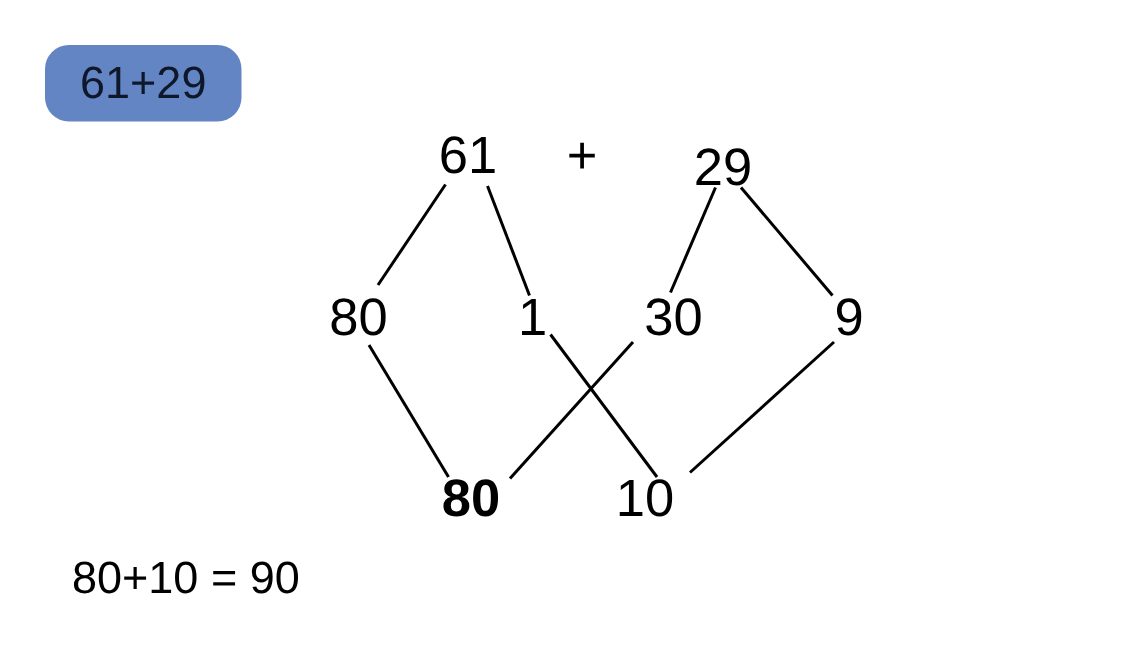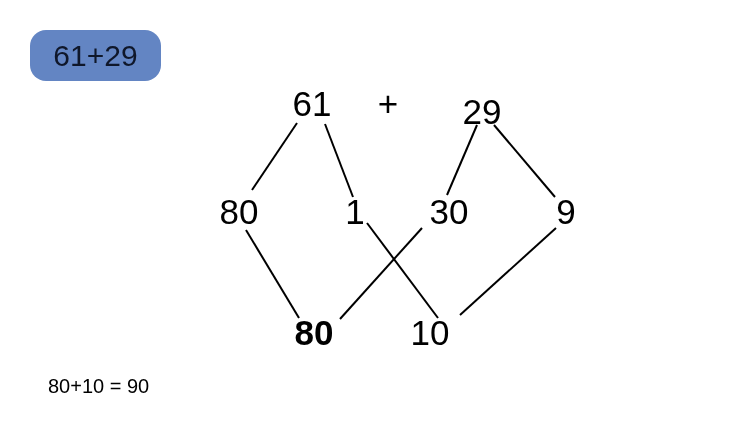--- a/index.html
+++ b/index.html
@@ -2,21 +2,21 @@
 <html><head>
 <meta charset="utf-8">
 <style>
   html, body { margin:0; padding:0; background:#ffffff; }
   body { width:750px; height:434px; position:relative; overflow:hidden;
          font-family:"Liberation Sans", sans-serif; color:#000; }
   .title-box { position:absolute; left:30px; top:30px; width:131px; height:51px;
                background:#6385c3; color:#0f172a; font-size:30px; line-height:51px;
                text-align:center;border-radius:16px; }
   .num { position:absolute; font-size:35px; line-height:40px; transform:translateX(-50%); white-space:nowrap; }
-  .result { position:absolute; left:48px; top:368px; font-size:20px; line-height:36px; }
+  .result { position:absolute; left:48px; top:368px; font-size:30px; line-height:36px; }
   svg.lines { position:absolute; left:0; top:0; }
 </style>
 </head>
 <body>
 
 <div class="title-box">61+29</div>
 
 <svg class="lines" width="750" height="434">
   <g stroke="#000" stroke-width="2" fill="none">
     <line x1="297" y1="123" x2="252" y2="190"></line>

